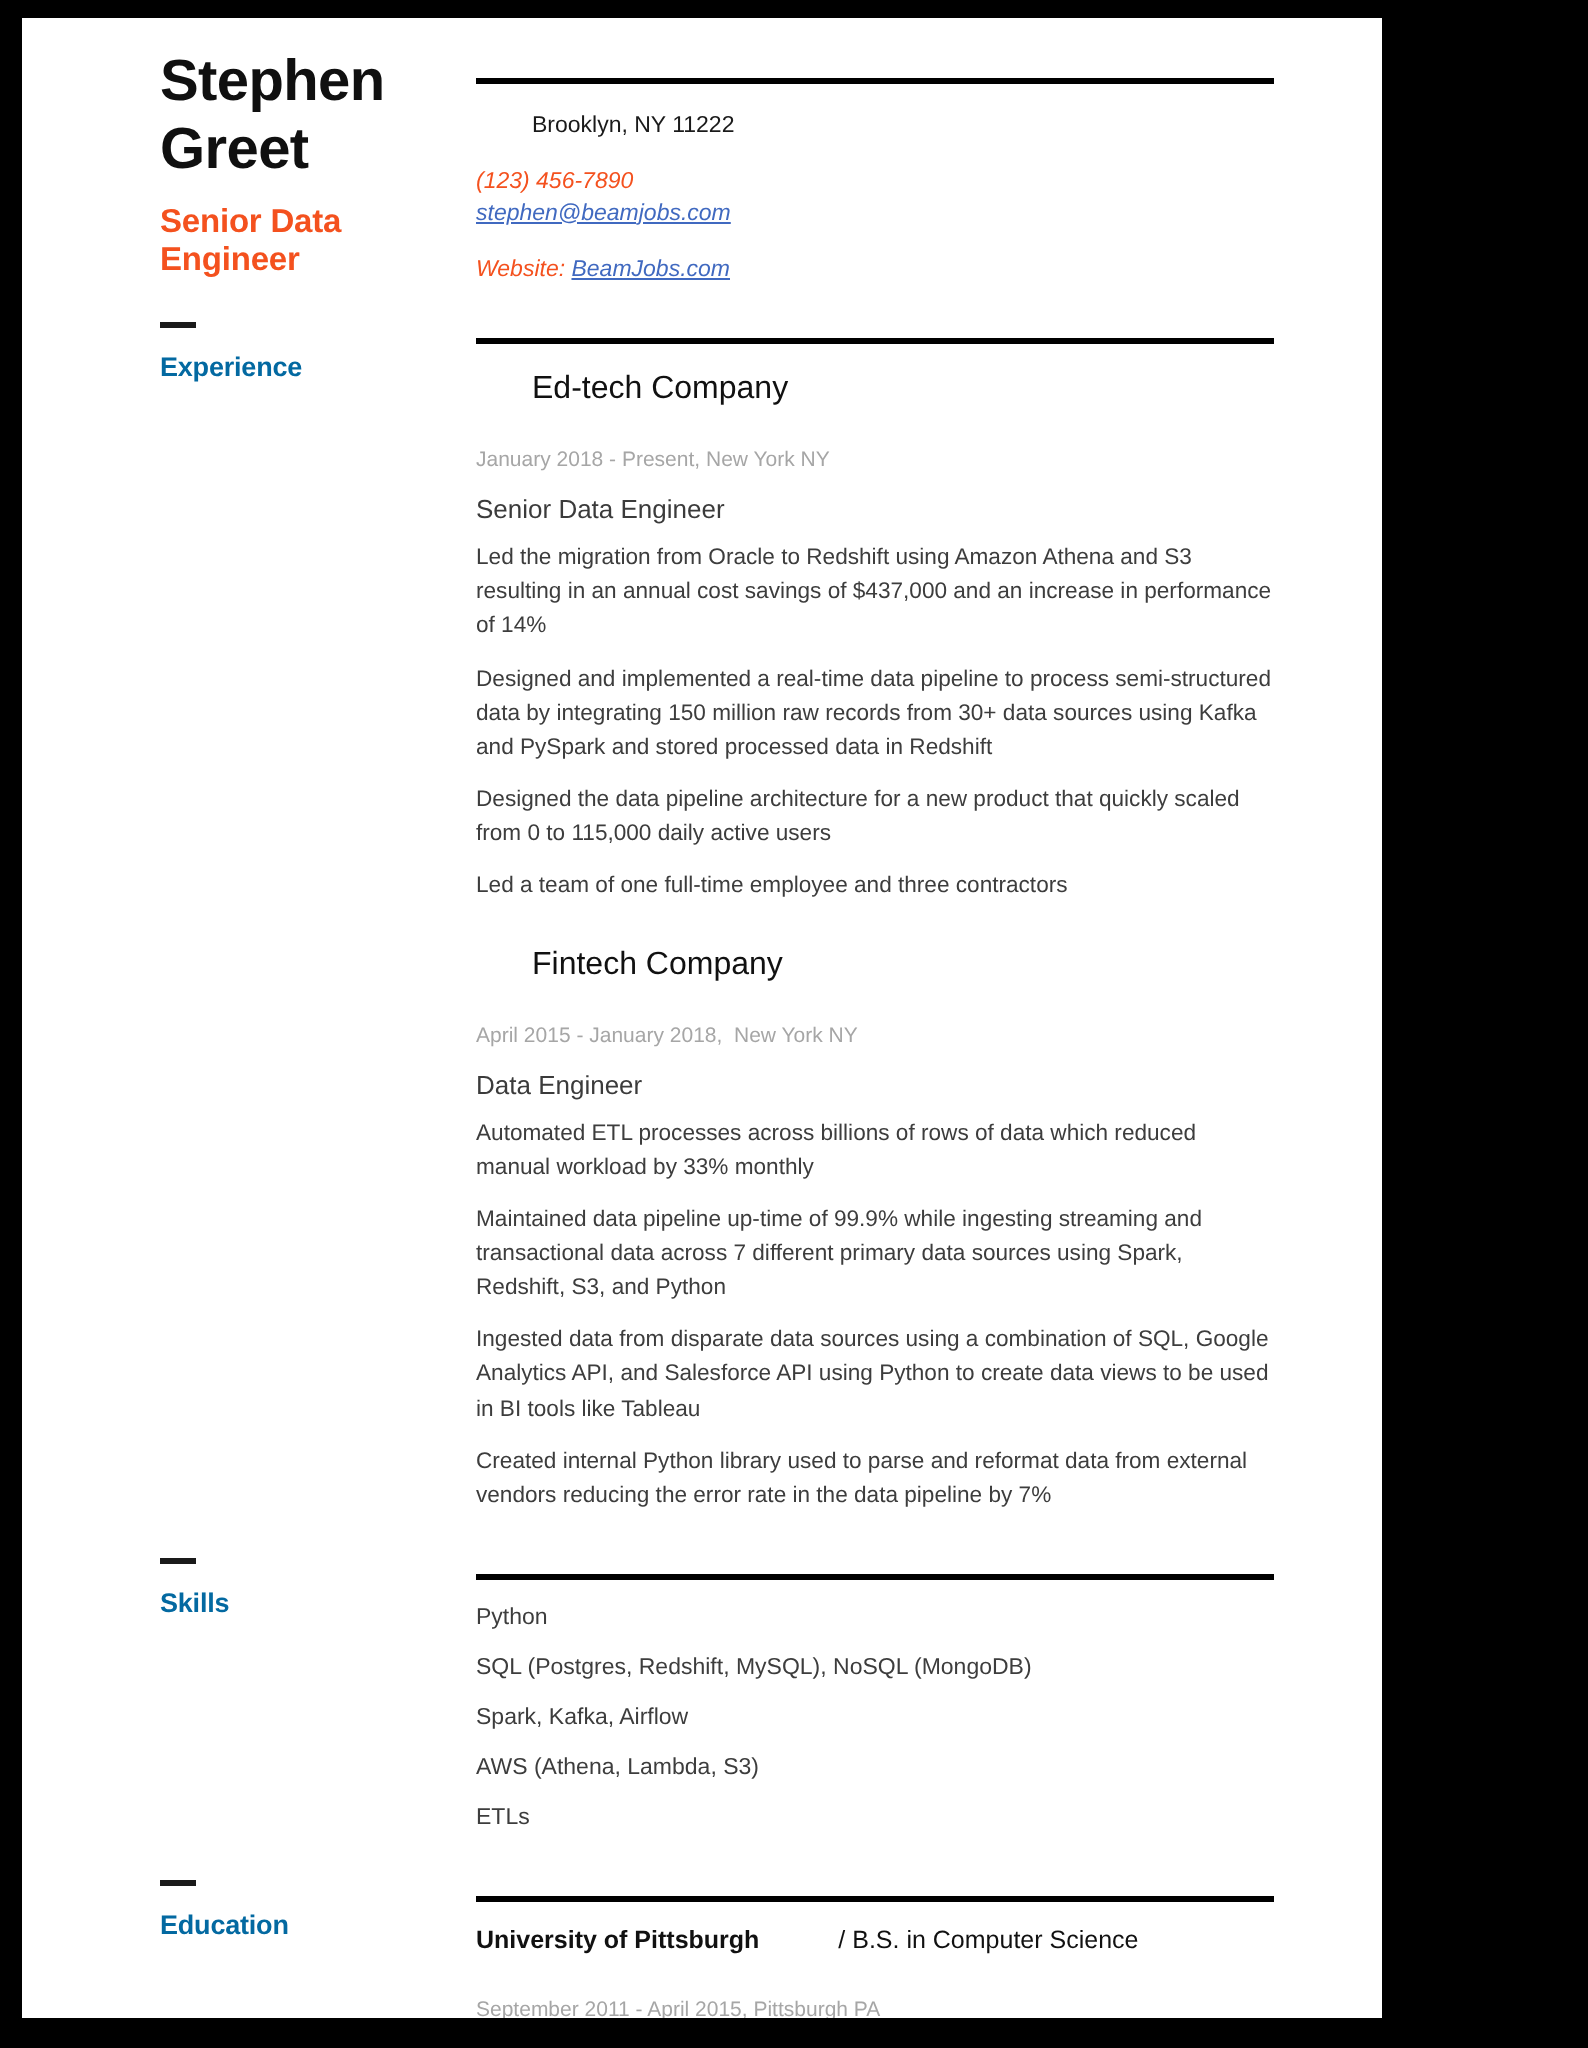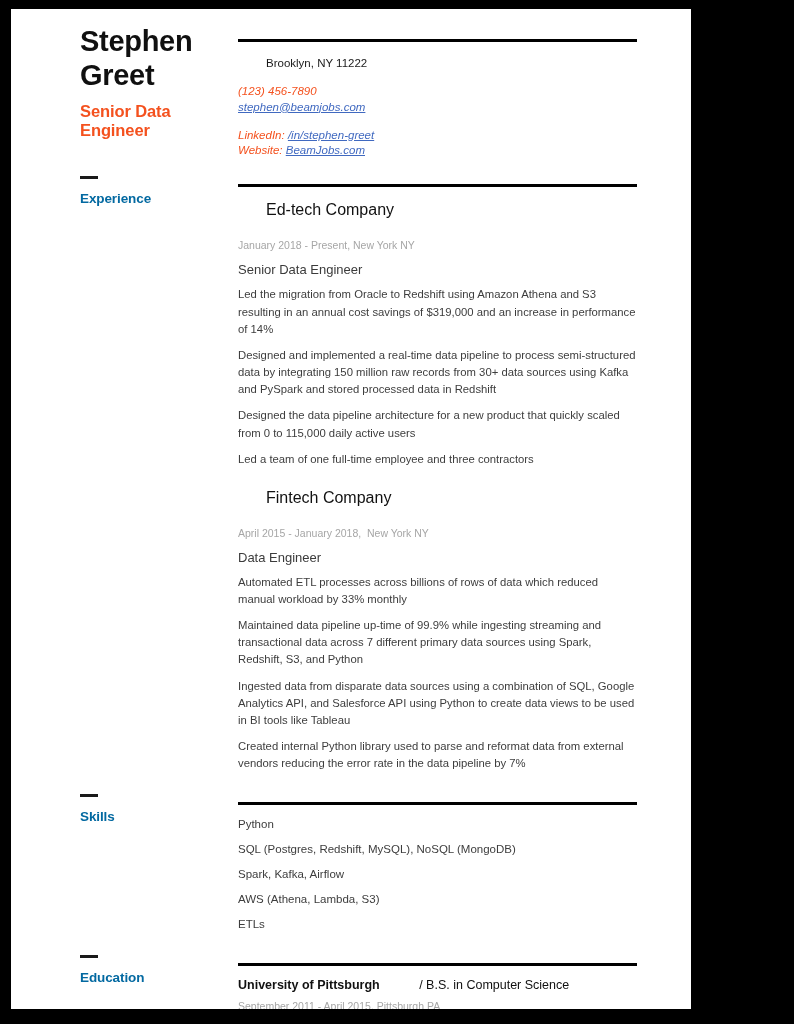--- a/index.html
+++ b/index.html
@@ -170,21 +170,21 @@
   .edu-school {
     font-weight: bold;
   }
   .edu-degree {
     font-weight: normal;
     padding-left: 36px;
   }
   .edu-meta {
     font-size: 10.5px;
     color: #a6a6a6;
-    margin-top: 8px;
+    margin-top: 22px;
   }
 </style>
 </head>
 <body>
 
 <div id="page">
 
   <div class="row" id="header">
     <div class="col-left">
       <div class="name">Stephen</div>
@@ -193,40 +193,39 @@
     </div>
     <div class="col-right">
       <div class="rule header-rule"></div>
       <div class="contact-block">
         <div class="contact-address">Brooklyn, NY 11222</div>
         <div class="contact-group">
           <div class="contact-line contact-phone">(123) 456-7890</div>
           <div class="contact-line"><span class="link">stephen@beamjobs.com</span></div>
         </div>
         <div class="contact-group">
-          <div class="contact-line"><span class="lbl-orange">LinkedIn:</span> <span class="link">/in/stephen-greet</span></div>
           <div class="contact-line"><span class="lbl-orange">Website:</span> <span class="link">BeamJobs.com</span></div>
         </div>
       </div>
     </div>
   </div>
 
   <div class="row section">
     <div class="col-left">
       <div class="sec-dash"></div>
       <div class="sec-title">Experience</div>
     </div>
     <div class="col-right sec-rule-wrap">
       <div class="rule"></div>
 
       <div class="job">
         <div class="company">Ed-tech Company</div>
         <div class="job-meta">January 2018 - Present, New York NY</div>
         <div class="role">Senior Data Engineer</div>
-        <div class="bullet">Led the migration from Oracle to Redshift using Amazon Athena and S3 resulting in an annual cost savings of $319,000 and an increase in performance of 14%</div>
+        <div class="bullet">Led the migration from Oracle to Redshift using Amazon Athena and S3 resulting in an annual cost savings of $437,000 and an increase in performance of 14%</div>
         <div class="bullet">Designed and implemented a real-time data pipeline to process semi-structured data by integrating 150 million raw records from 30+ data sources using Kafka and PySpark and stored processed data in Redshift</div>
         <div class="bullet">Designed the data pipeline architecture for a new product that quickly scaled from 0 to 115,000 daily active users</div>
         <div class="bullet">Led a team of one full-time employee and three contractors</div>
       </div>
 
       <div class="job" style="margin-top:21px;">
         <div class="company">Fintech Company</div>
         <div class="job-meta">April 2015 - January 2018,  New York NY</div>
         <div class="role">Data Engineer</div>
         <div class="bullet">Automated ETL processes across billions of rows of data which reduced manual workload by 33% monthly</div>

